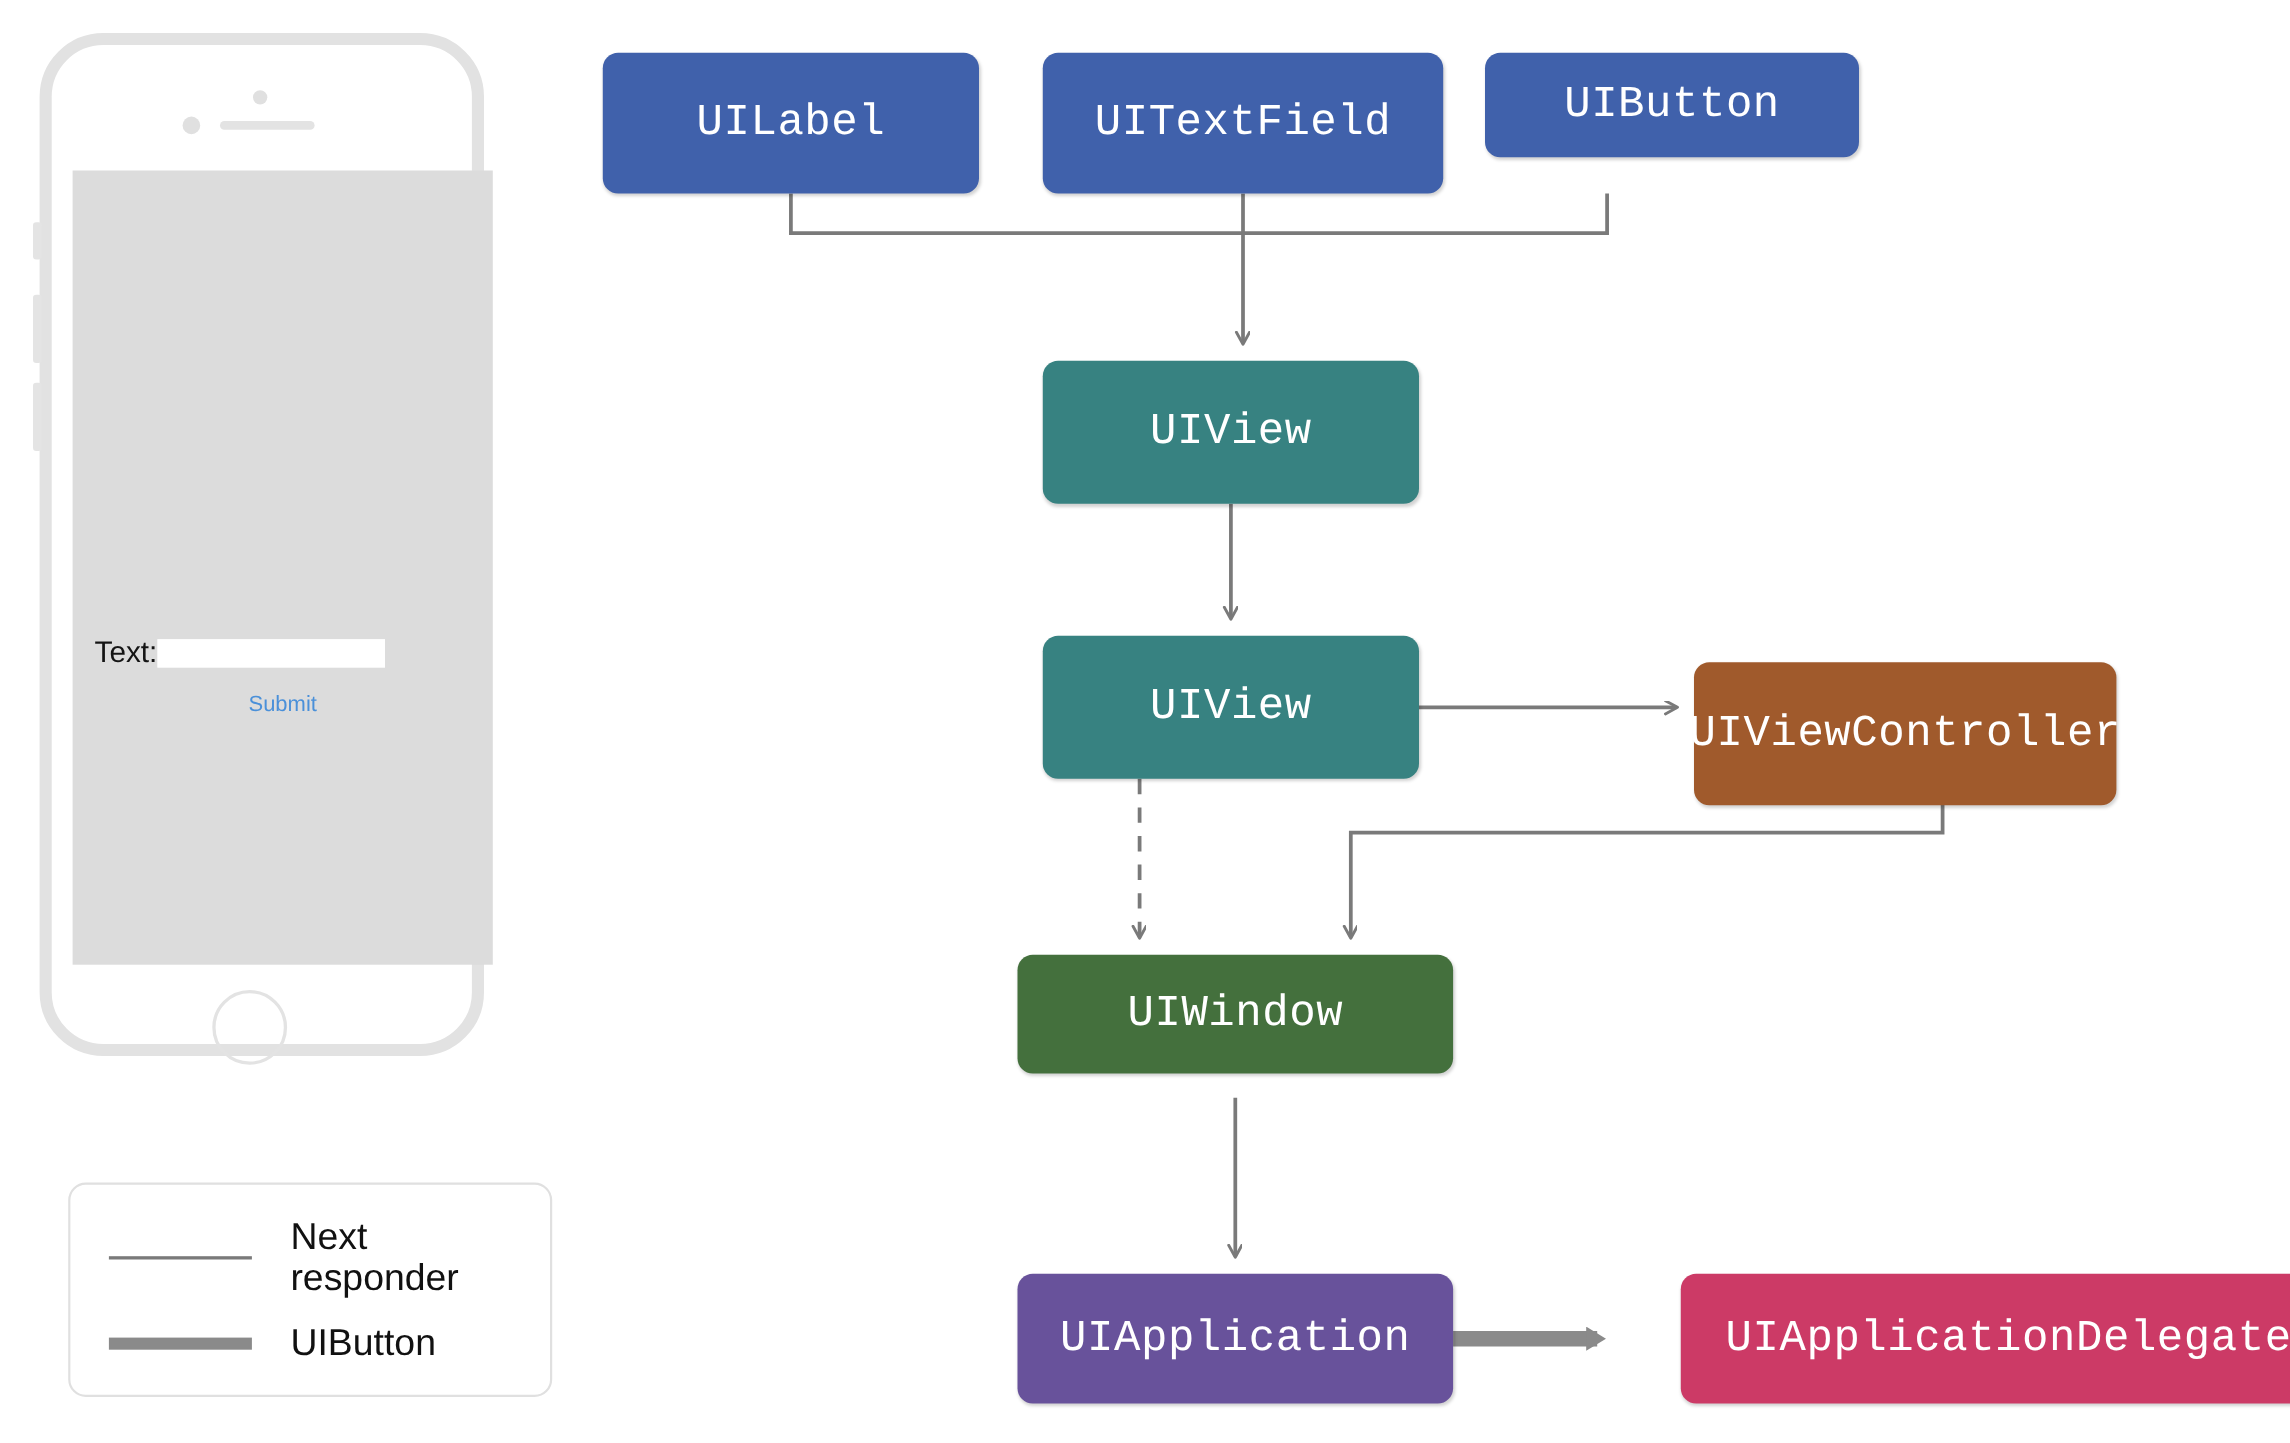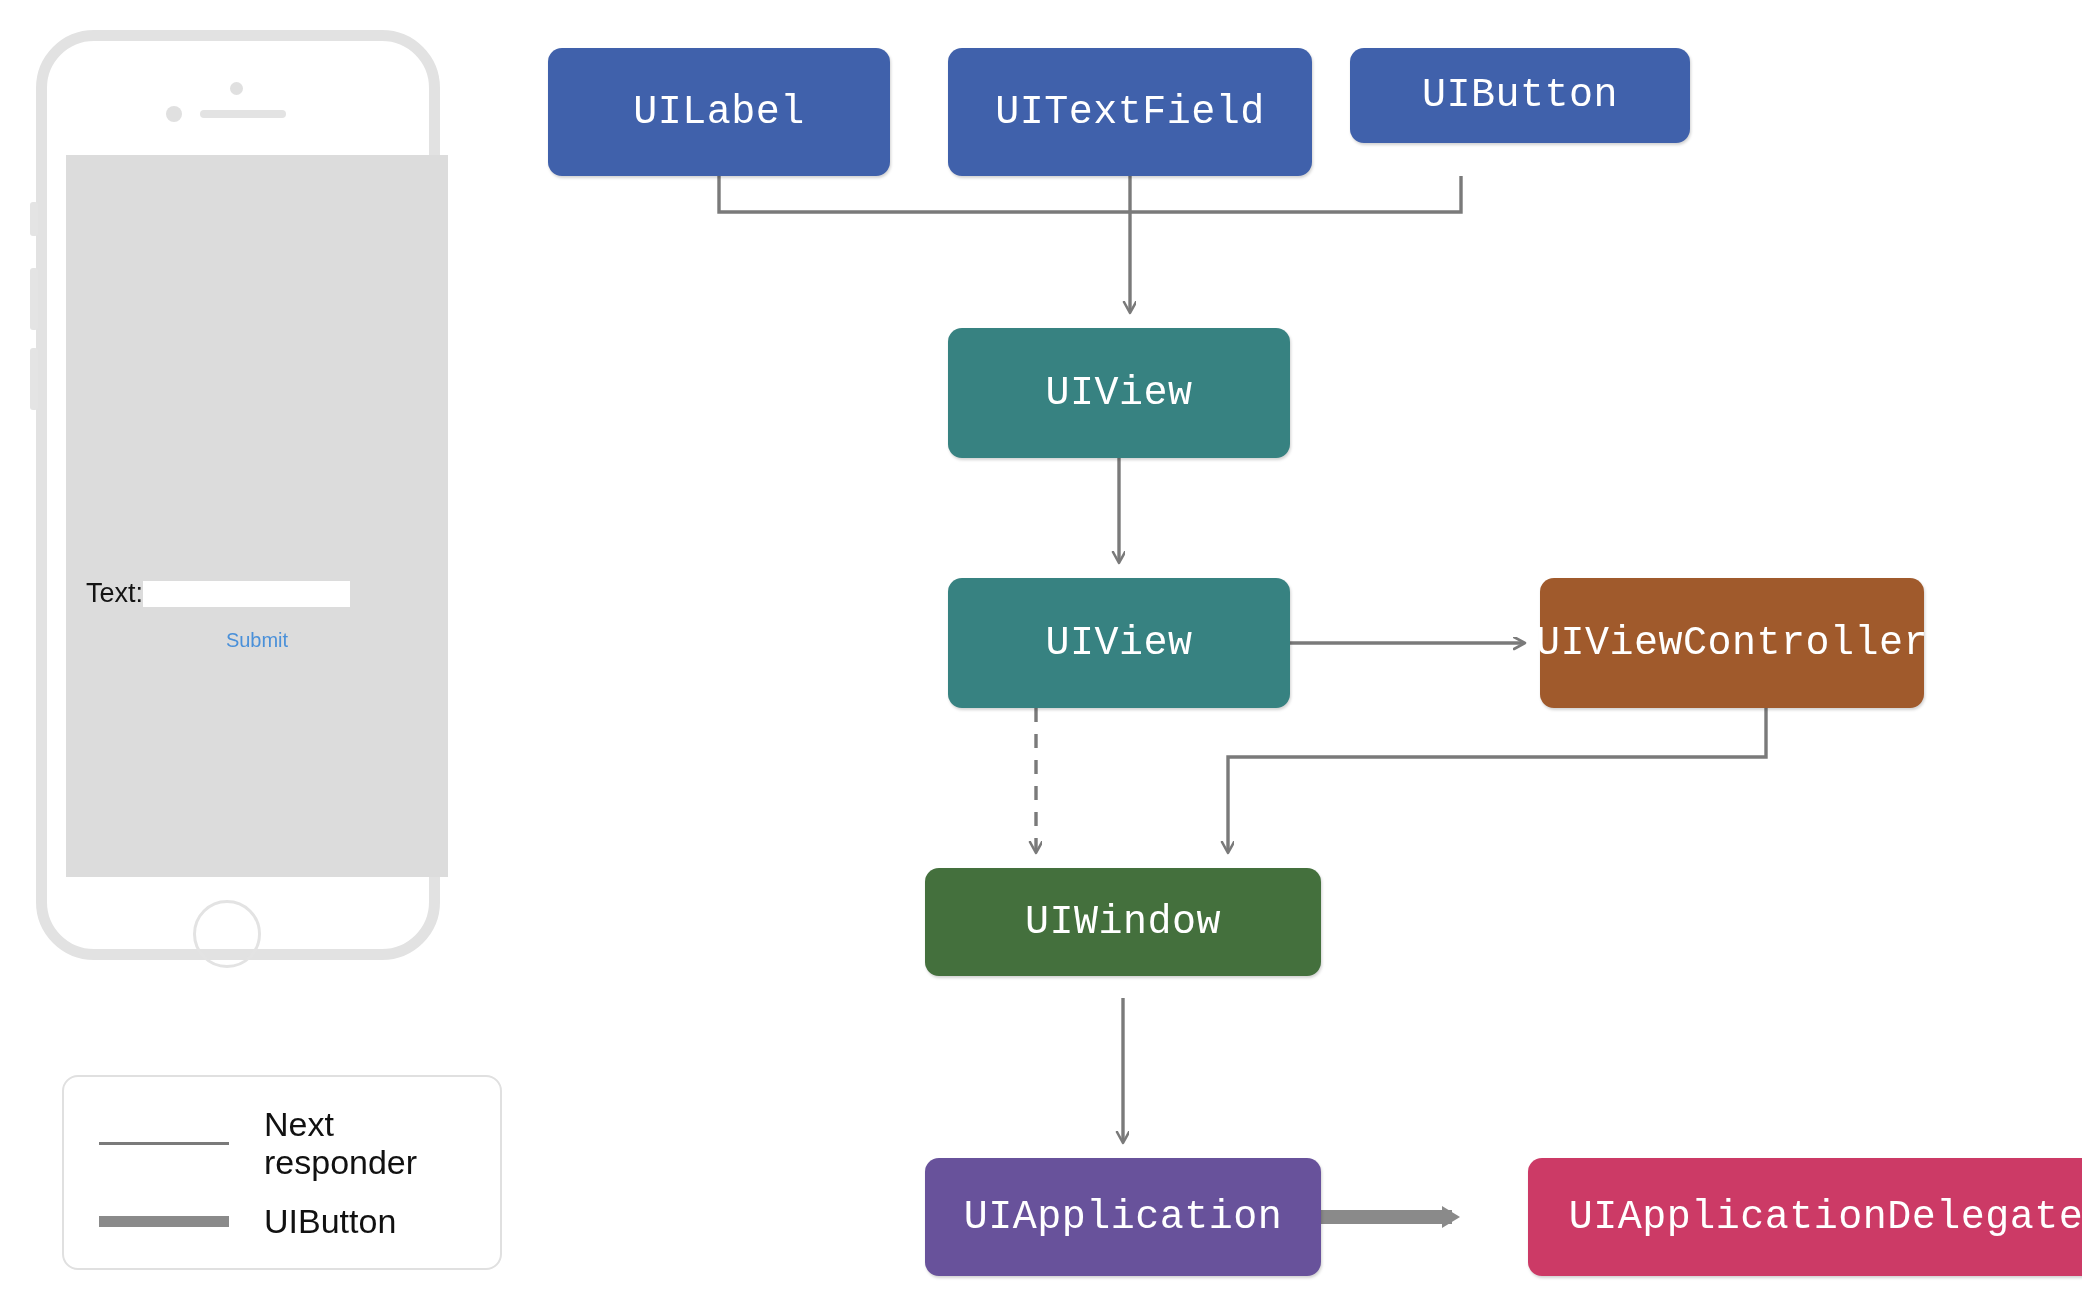--- a/index.html
+++ b/index.html
@@ -187,21 +187,21 @@
     letter-spacing: 0.5px;
     box-shadow: 1px 2px 3px rgba(0,0,0,0.18);
     white-space: nowrap;
   }
 
   #node-uilabel       { left: 548px;  top: 48px;   width: 342px; height: 128px; background: #4061AB; }
   #node-uitextfield   { left: 948px;  top: 48px;   width: 364px; height: 128px; background: #4061AB; }
   #node-uibutton      { left: 1350px; top: 48px;   width: 340px; height: 95px; background: #4061AB; }
   #node-uiview-1      { left: 948px;  top: 328px;  width: 342px; height: 130px; background: #378281; }
   #node-uiview-2      { left: 948px;  top: 578px;  width: 342px; height: 130px; background: #378281; }
-  #node-uiviewcontroller { left: 1540px; top: 578px; width: 384px; height: 130px; background: #A05A2C; }
+  #node-uiviewcontroller { left: 1540px; top: 602px; width: 384px; height: 130px; background: #A05A2C; }
   #node-uiwindow      { left: 925px;  top: 868px;  width: 396px; height: 108px; background: #44703D; }
   #node-uiapplication { left: 925px;  top: 1158px; width: 396px; height: 118px; background: #68529B; }
   #node-uiappdelegate { left: 1528px; top: 1158px; width: 596px; height: 118px; background: #CC3A66; }
 
   
   #connectors {
     position: absolute;
     left: 0; top: 0;
     width: 2082px;
     height: 1312px;

